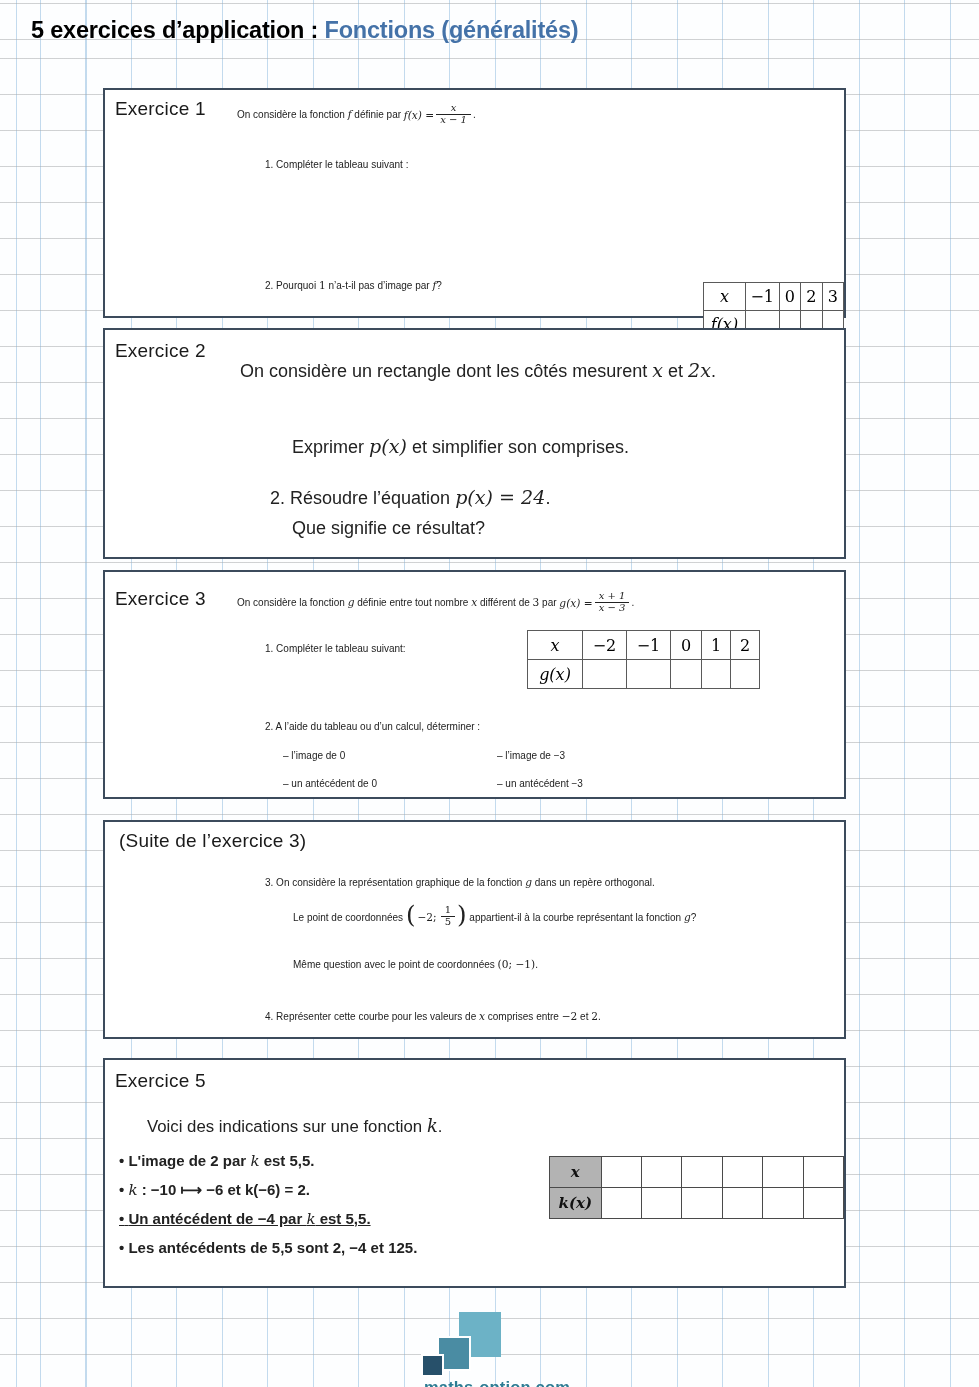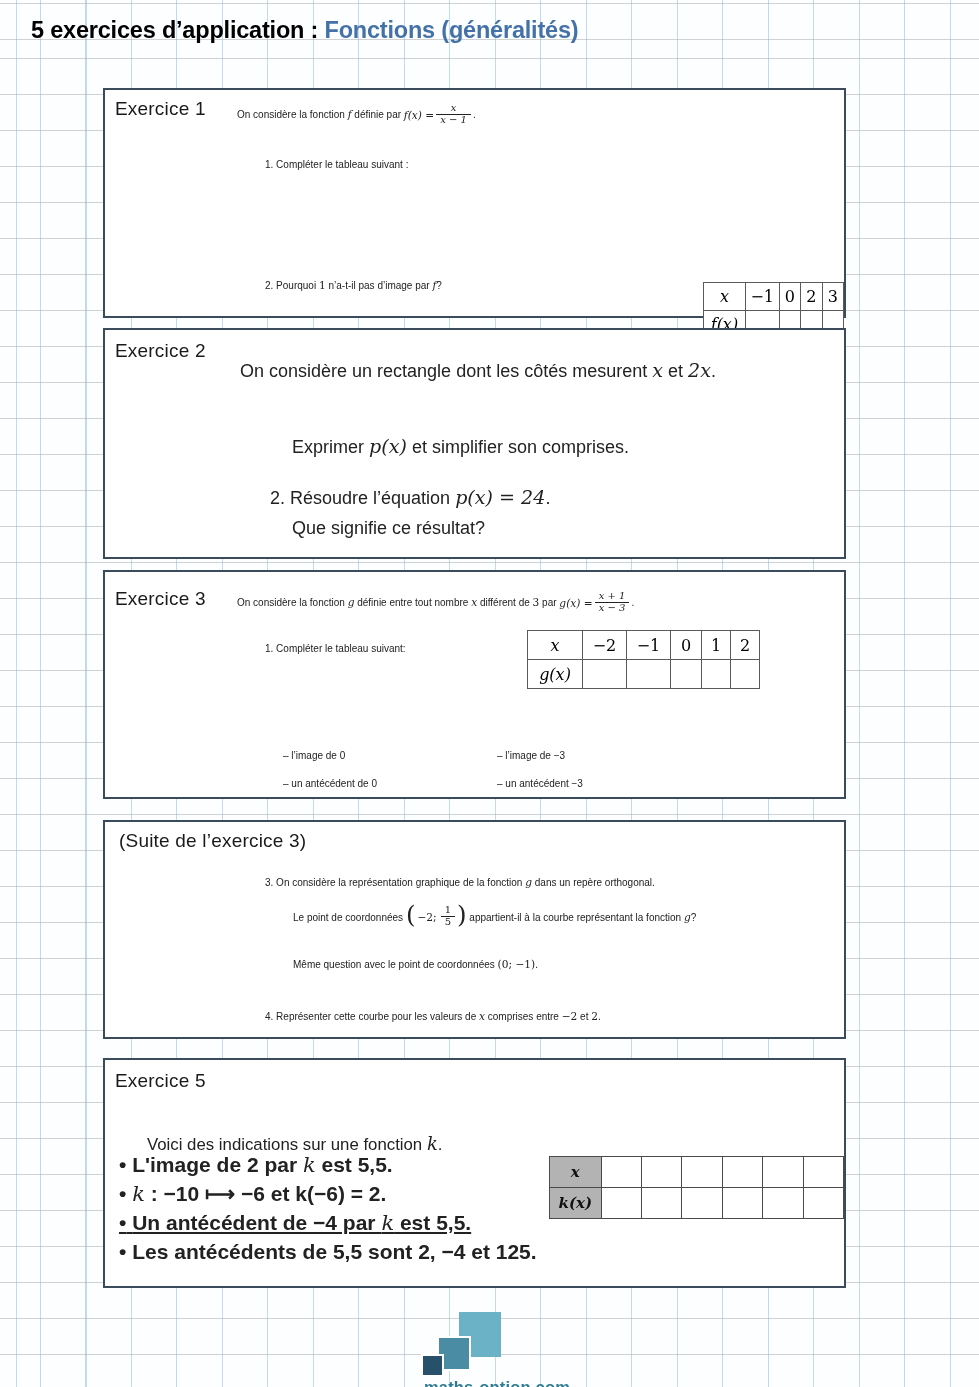--- a/index.html
+++ b/index.html
@@ -53,21 +53,21 @@
   }
 
   .body-text {
     position: absolute;
     font-size: 10px;
     color: #222;
     white-space: nowrap;
     line-height: 1.35;
   }
   .body-text.big { font-size: 18px; }
-  .body-text.b5  { font-size: 21px; font-weight: bold; }
+  .body-text.b5  { font-size: 15px; font-weight: bold; }
   .body-text.b5n { font-size: 16.8px; }
 
   
   .mi { font-family: "DejaVu Serif", serif; font-style: italic; }
   .mn { font-family: "DejaVu Serif", serif; font-style: normal; }
   .mbig { font-size: 1.06em; }
 
   .frac {
     display: inline-block;
     vertical-align: middle;
@@ -268,20 +268,21 @@
         <td class="lbl" style="height:29px;">g(x)</td>
         <td></td>
         <td></td>
         <td></td>
         <td></td>
         <td></td>
       </tr>
     </tbody>
       </table>
 
+    <div class="body-text" style="left:160px; top:148px;">2. A l’aide du tableau ou d’un calcul, déterminer :</div>
 
     <div class="body-text" style="left:178px; top:177px;">– l’image de 0</div>
     <div class="body-text" style="left:392px; top:177px;">– l’image de −3</div>
     <div class="body-text" style="left:178px; top:205px;">– un antécédent de 0</div>
     <div class="body-text" style="left:392px; top:205px;">– un antécédent −3</div>
   </div>
 
   <div class="exbox" style="top:820px; height:219px;">
     <div class="ex-label" style="left:14px; top:8px;">(Suite de l’exercice 3)</div>
 
@@ -309,21 +310,21 @@
       <span>comprises entre</span>
       <span class="mn mbig">−2</span>
       <span>et</span>
       <span class="mn mbig">2</span><span>.</span>
     </div>
   </div>
 
   <div class="exbox" style="top:1058px; height:230px;">
     <div class="ex-label" style="left:10px; top:10px;">Exercice 5</div>
 
-    <div class="body-text b5n" style="left:42px; top:72px;">
+    <div class="body-text b5n" style="left:42px; top:54px;">
       <span>Voici des indications sur une fonction</span>
       <span class="mi mbig">k</span><span>.</span>
     </div>
 
     <div class="body-text b5" style="left:14px; top:91px;">
       <span>•</span>
       <span>L'image de 2 par </span><span class="mi" style="font-weight:normal;">k</span><span> est 5,5.</span>
     </div>
 
     <div class="body-text b5" style="left:14px; top:120px;">

